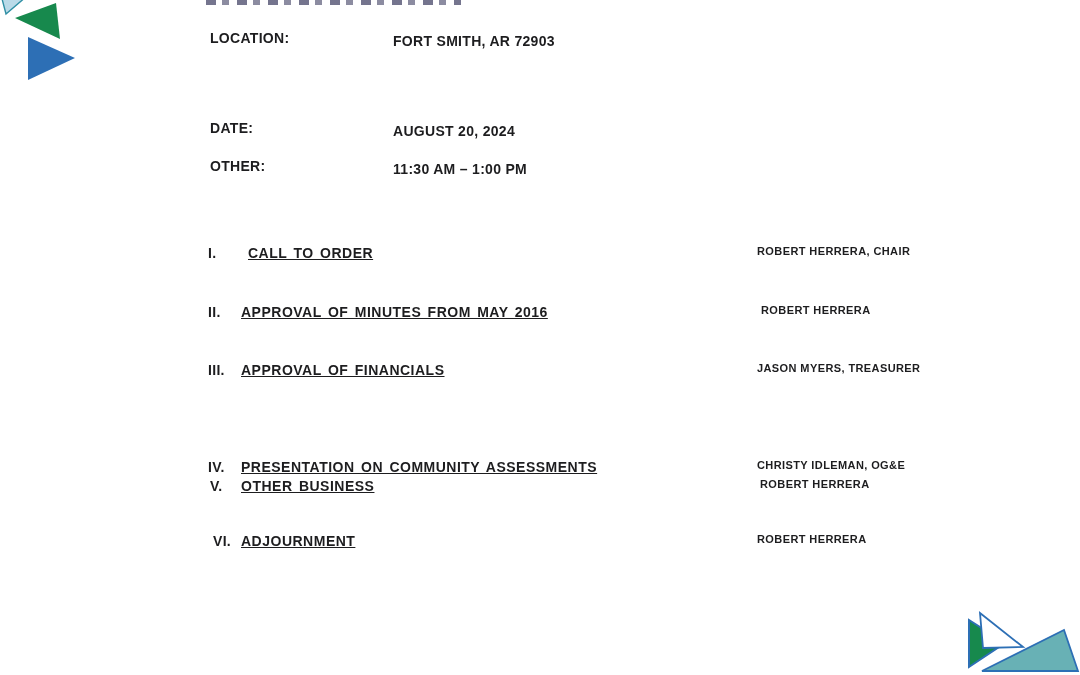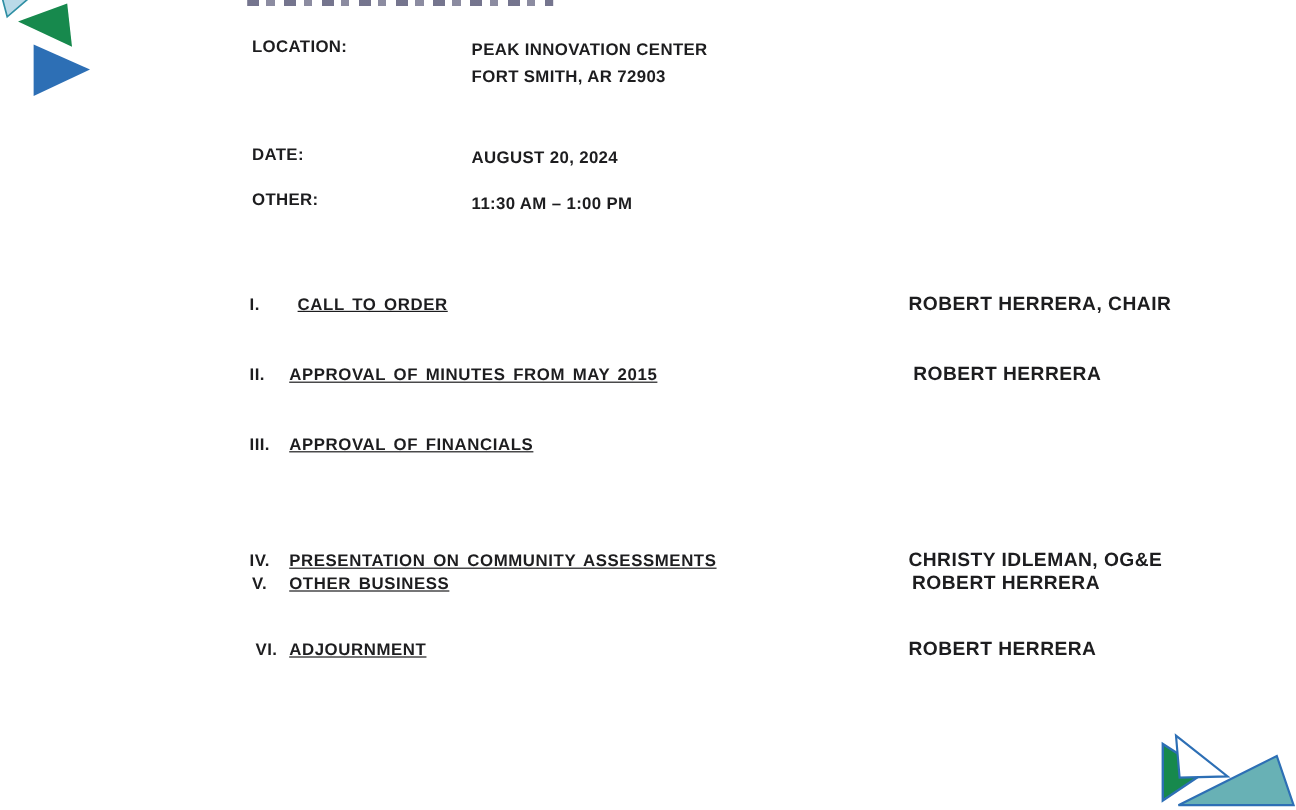--- a/index.html
+++ b/index.html
@@ -63,21 +63,21 @@
   .item-title {
     position: absolute; left: 241px;
     font-weight: 700; font-size: 14px; letter-spacing: 0.5px; word-spacing: 2px;
     white-space: nowrap;
     text-decoration: underline;
   }
   .row-0 .item-title { left: 248px; }
 
   .presenter {
     position: absolute; left: 757px;
-    font-weight: 700; font-size: 16px; letter-spacing: 0.4px;
+    font-weight: 700; font-size: 11px; letter-spacing: 0.4px;
     white-space: nowrap;
   }
   .row-1 .presenter { left: 761px; }
   .row-4 .presenter { left: 760px; }
 </style>
 </head>
 <body>
 
 <div class="page">
 
@@ -85,21 +85,20 @@
 
   <svg class="logo logo-tl" viewBox="0 0 90 92" xmlns="http://www.w3.org/2000/svg">
     <polygon points="1,-5 27,-4 6,14" stroke-width="1.4" fill="#badae8" stroke="#2f8fa4"></polygon>
     <polygon points="56,3 60,39 15,18" fill="#17894d"></polygon>
     <polygon points="28,37 28,80 75,58" fill="#2d6fb5"></polygon>
   </svg>
 
   <div class="meta-row meta-location">
     <span class="meta-label">LOCATION:</span>
     <div class="meta-value">
-      <div>PEAK INNOVATION CENTER</div>
       <div>FORT SMITH, AR 72903</div>
     </div>
   </div>
 
   <div class="meta-row meta-date">
     <span class="meta-label">DATE:</span>
     <div class="meta-value">AUGUST 20, 2024</div>
   </div>
 
   <div class="meta-row meta-time">
@@ -107,26 +106,27 @@
     <div class="meta-value">11:30 AM – 1:00 PM</div>
   </div>
 
   <div class="agenda-row row-0">
     <span class="numeral">I.</span>
     <span class="item-title">CALL TO ORDER</span>
     <span class="presenter">ROBERT HERRERA, CHAIR</span>
   </div>
   <div class="agenda-row row-1">
     <span class="numeral">II.</span>
-    <span class="item-title">APPROVAL OF MINUTES FROM MAY 2015</span>
+    <span class="item-title">APPROVAL OF MINUTES FROM MAY 2016</span>
     <span class="presenter">ROBERT HERRERA</span>
   </div>
   <div class="agenda-row row-2">
     <span class="numeral">III.</span>
     <span class="item-title">APPROVAL OF FINANCIALS</span>
+    <span class="presenter">JASON MYERS, TREASURER</span>
   </div>
   <div class="agenda-row row-3">
     <span class="numeral">IV.</span>
     <span class="item-title">PRESENTATION ON COMMUNITY ASSESSMENTS</span>
     <span class="presenter">CHRISTY IDLEMAN, OG&amp;E</span>
   </div>
   <div class="agenda-row row-4">
     <span class="numeral">V.</span>
     <span class="item-title">OTHER BUSINESS</span>
     <span class="presenter">ROBERT HERRERA</span>

